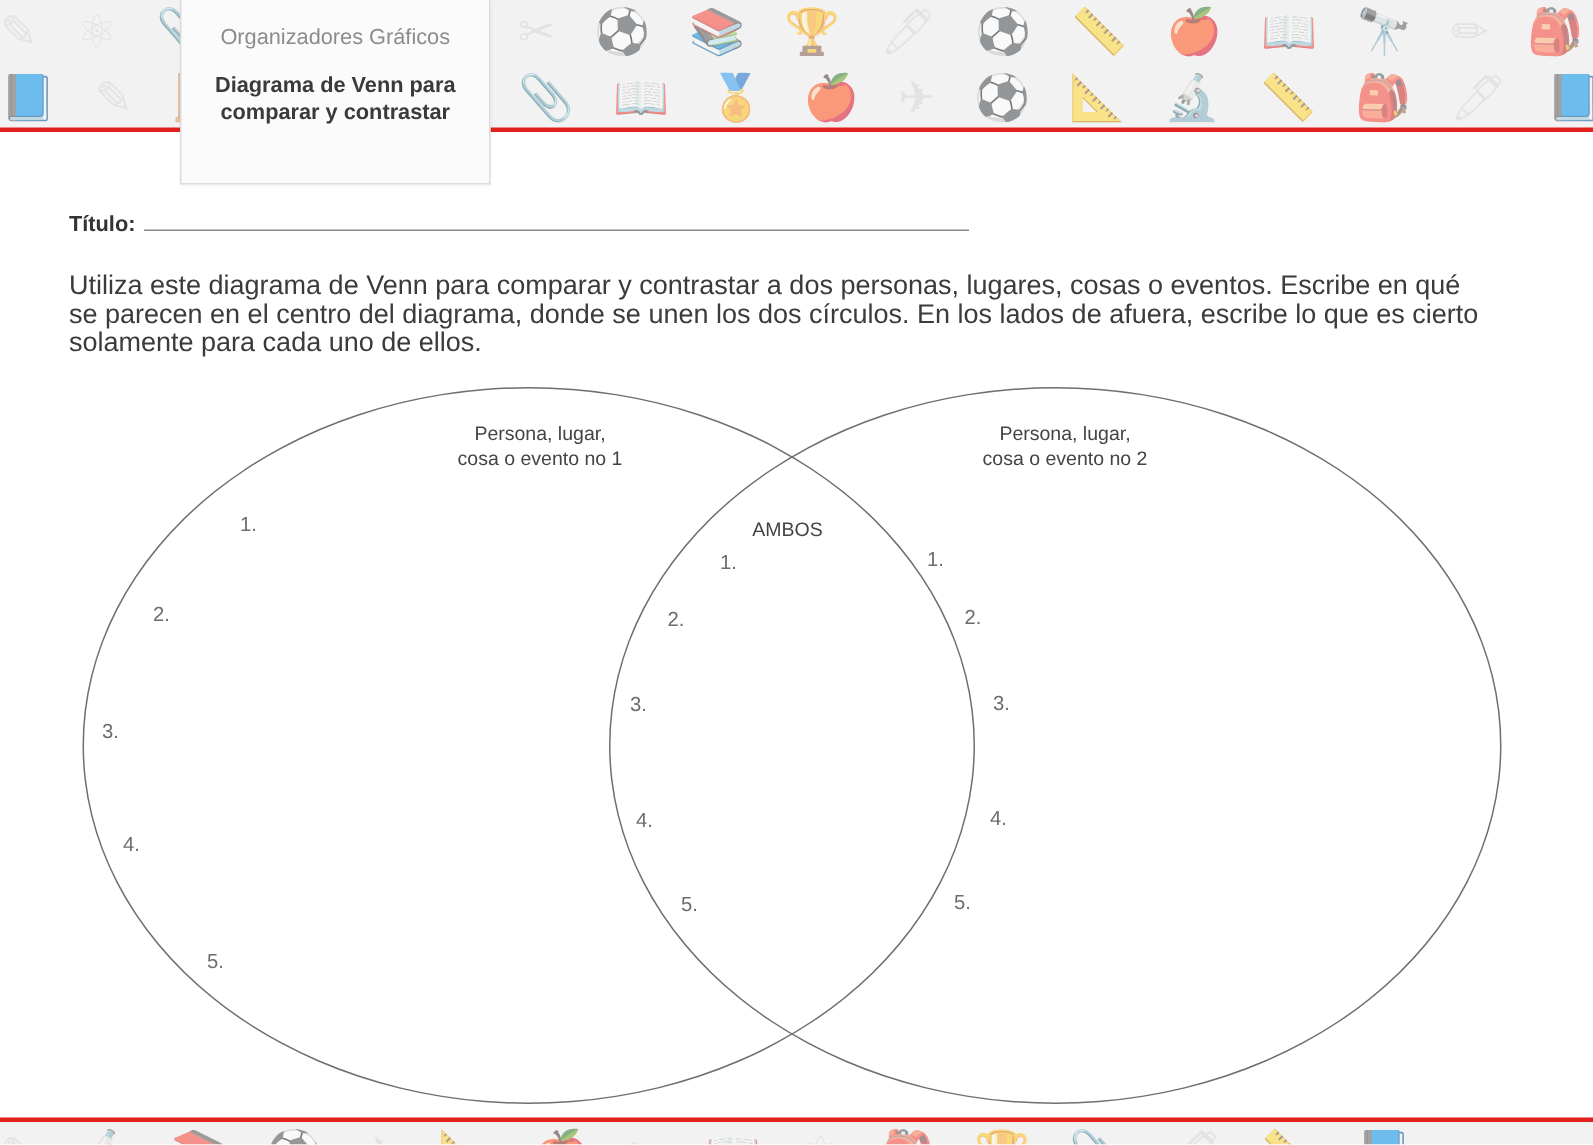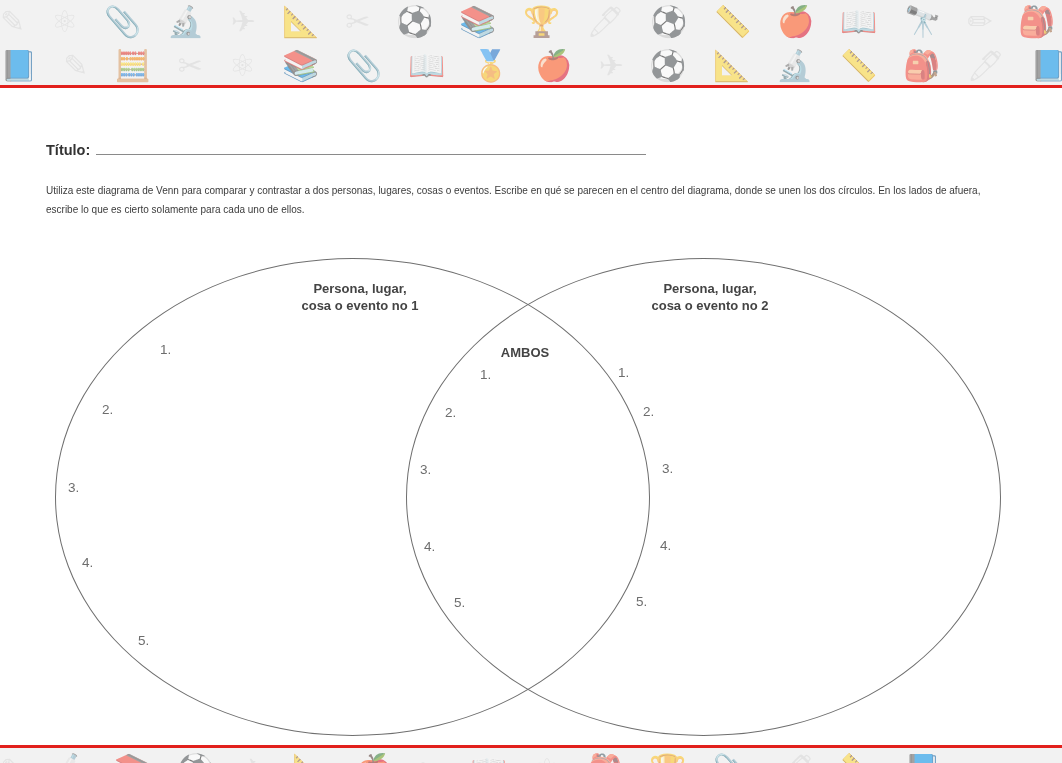--- a/index.html
+++ b/index.html
@@ -94,21 +94,21 @@
     margin-left: 6px;
     border-bottom: 1px solid #8a8a8a;
     height: 12px;
   }
 
   .instructions {
     position: absolute;
     left: 46px;
     top: 181px;
     width: 944px;
-    font-size: 10px;
+    font-size: 18px;
     line-height: 19px;
     color: #3b3b3b;
   }
 
   
   .venn {
     position: absolute;
     left: 0;
     top: 240px;
     width: 1062px;
@@ -119,21 +119,21 @@
     border: 1px solid #6f6f6f;
     border-radius: 50%;
     background: transparent;
   }
   .ellipse-left  { left: 55px;  top: 18px; width: 595px; height: 478px; }
   .ellipse-right { left: 406px; top: 18px; width: 595px; height: 478px; }
 
   .venn-label {
     position: absolute;
     font-size: 13px;
-    font-weight: bold;
+    font-weight: normal;
     color: #444444;
     text-align: center;
     line-height: 17px;
   }
   .label-left  { left: 250px; top: 40px;  width: 220px; }
   .label-right { left: 600px; top: 40px;  width: 220px; }
   .label-both  { left: 455px; top: 104px;  width: 140px; }
 
   .num {
     position: absolute;
@@ -148,20 +148,24 @@
 
   <div class="band band-top">
     <div class="band-icons">
       <span>✎</span><span>⚛</span><span>📎</span><span>🔬</span><span>✈</span><span>📐</span><span>✂</span><span>⚽</span><span>📚</span><span>🏆</span><span>🖊</span><span>⚽</span><span>📏</span><span>🍎</span><span>📖</span><span>🔭</span><span>✏</span><span>🎒</span>
     </div>
     <div class="band-icons" style="top:44px;">
       <span>📘</span><span>✎</span><span>🧮</span><span>✂</span><span>⚛</span><span>📚</span><span>📎</span><span>📖</span><span>🏅</span><span>🍎</span><span>✈</span><span>⚽</span><span>📐</span><span>🔬</span><span>📏</span><span>🎒</span><span>🖊</span><span>📘</span>
     </div>
   </div>
 
+  <div class="title-card">
+    <div class="sub">Organizadores Gráficos</div>
+    <div class="main">Diagrama de Venn para comparar y contrastar</div>
+  </div>
 
   <div class="title-line-row">
     <div class="title-label">Título:</div>
     <div class="title-rule"></div>
   </div>
 
   <div class="instructions">Utiliza este diagrama de Venn para comparar y contrastar a dos personas, lugares, cosas o eventos. Escribe en qué se parecen en el centro del diagrama, donde se unen los dos círculos. En los lados de afuera, escribe lo que es cierto solamente para cada uno de ellos.</div>
 
   <div class="venn">
     <div class="ellipse ellipse-left"></div>

